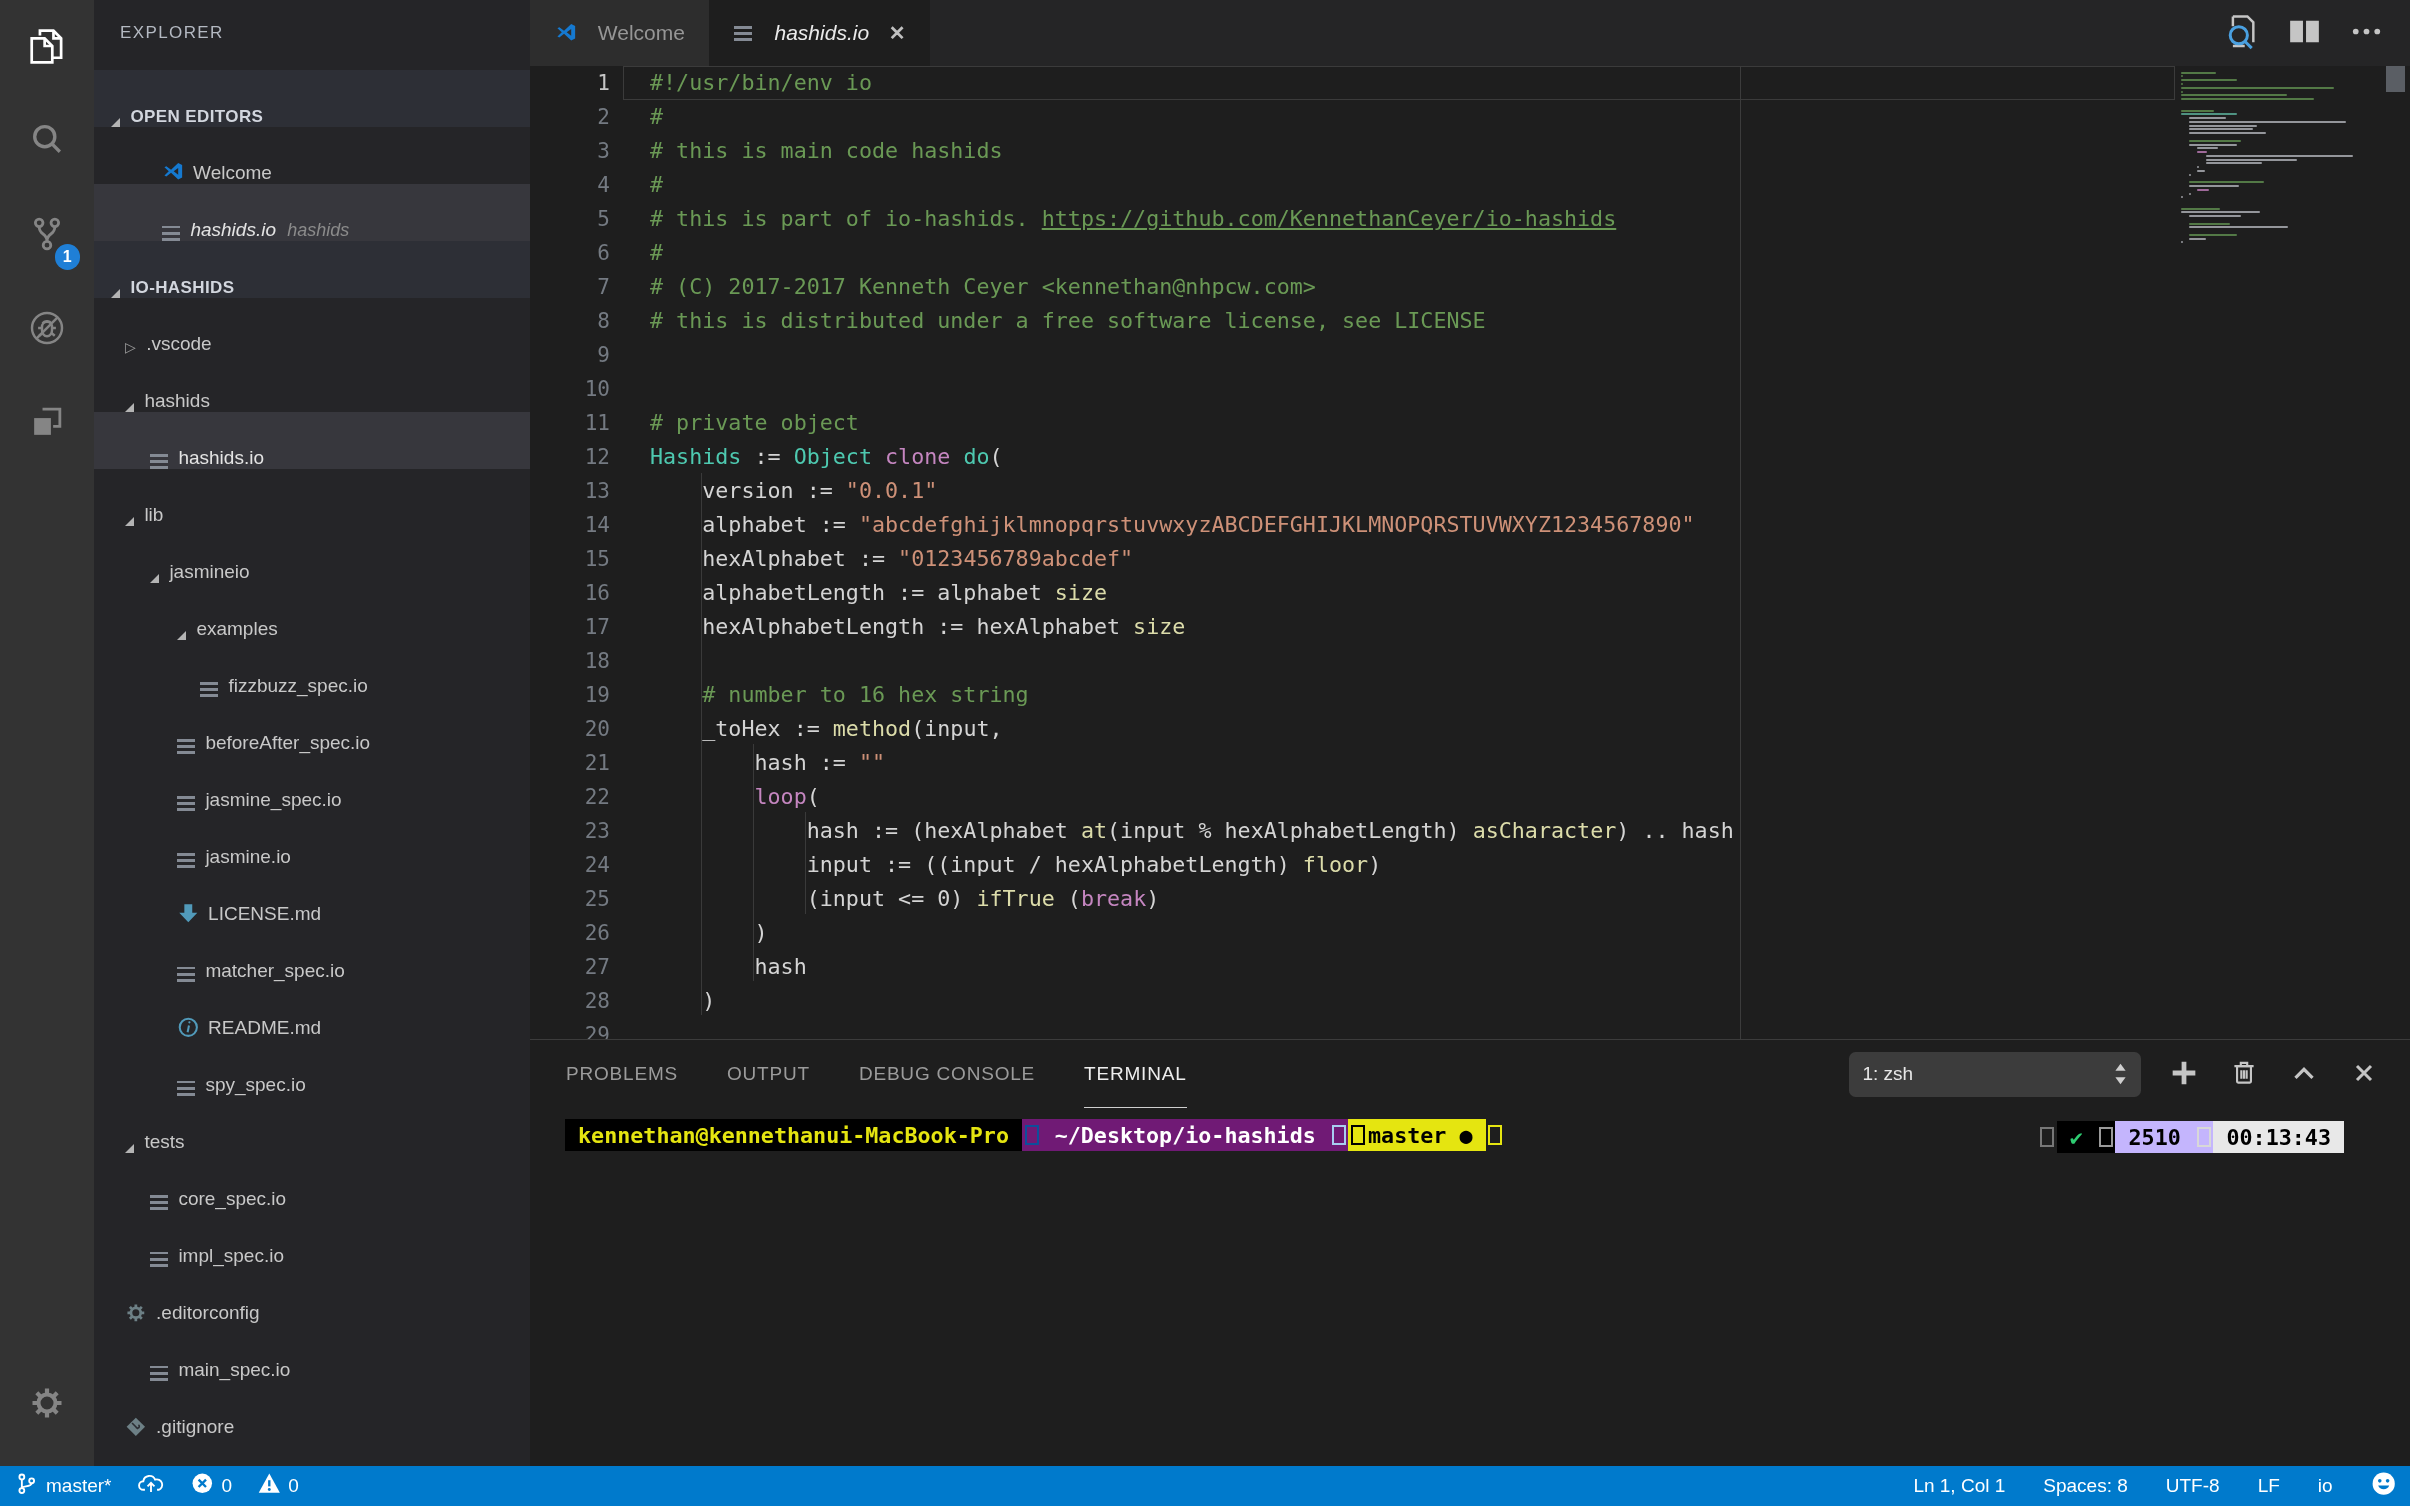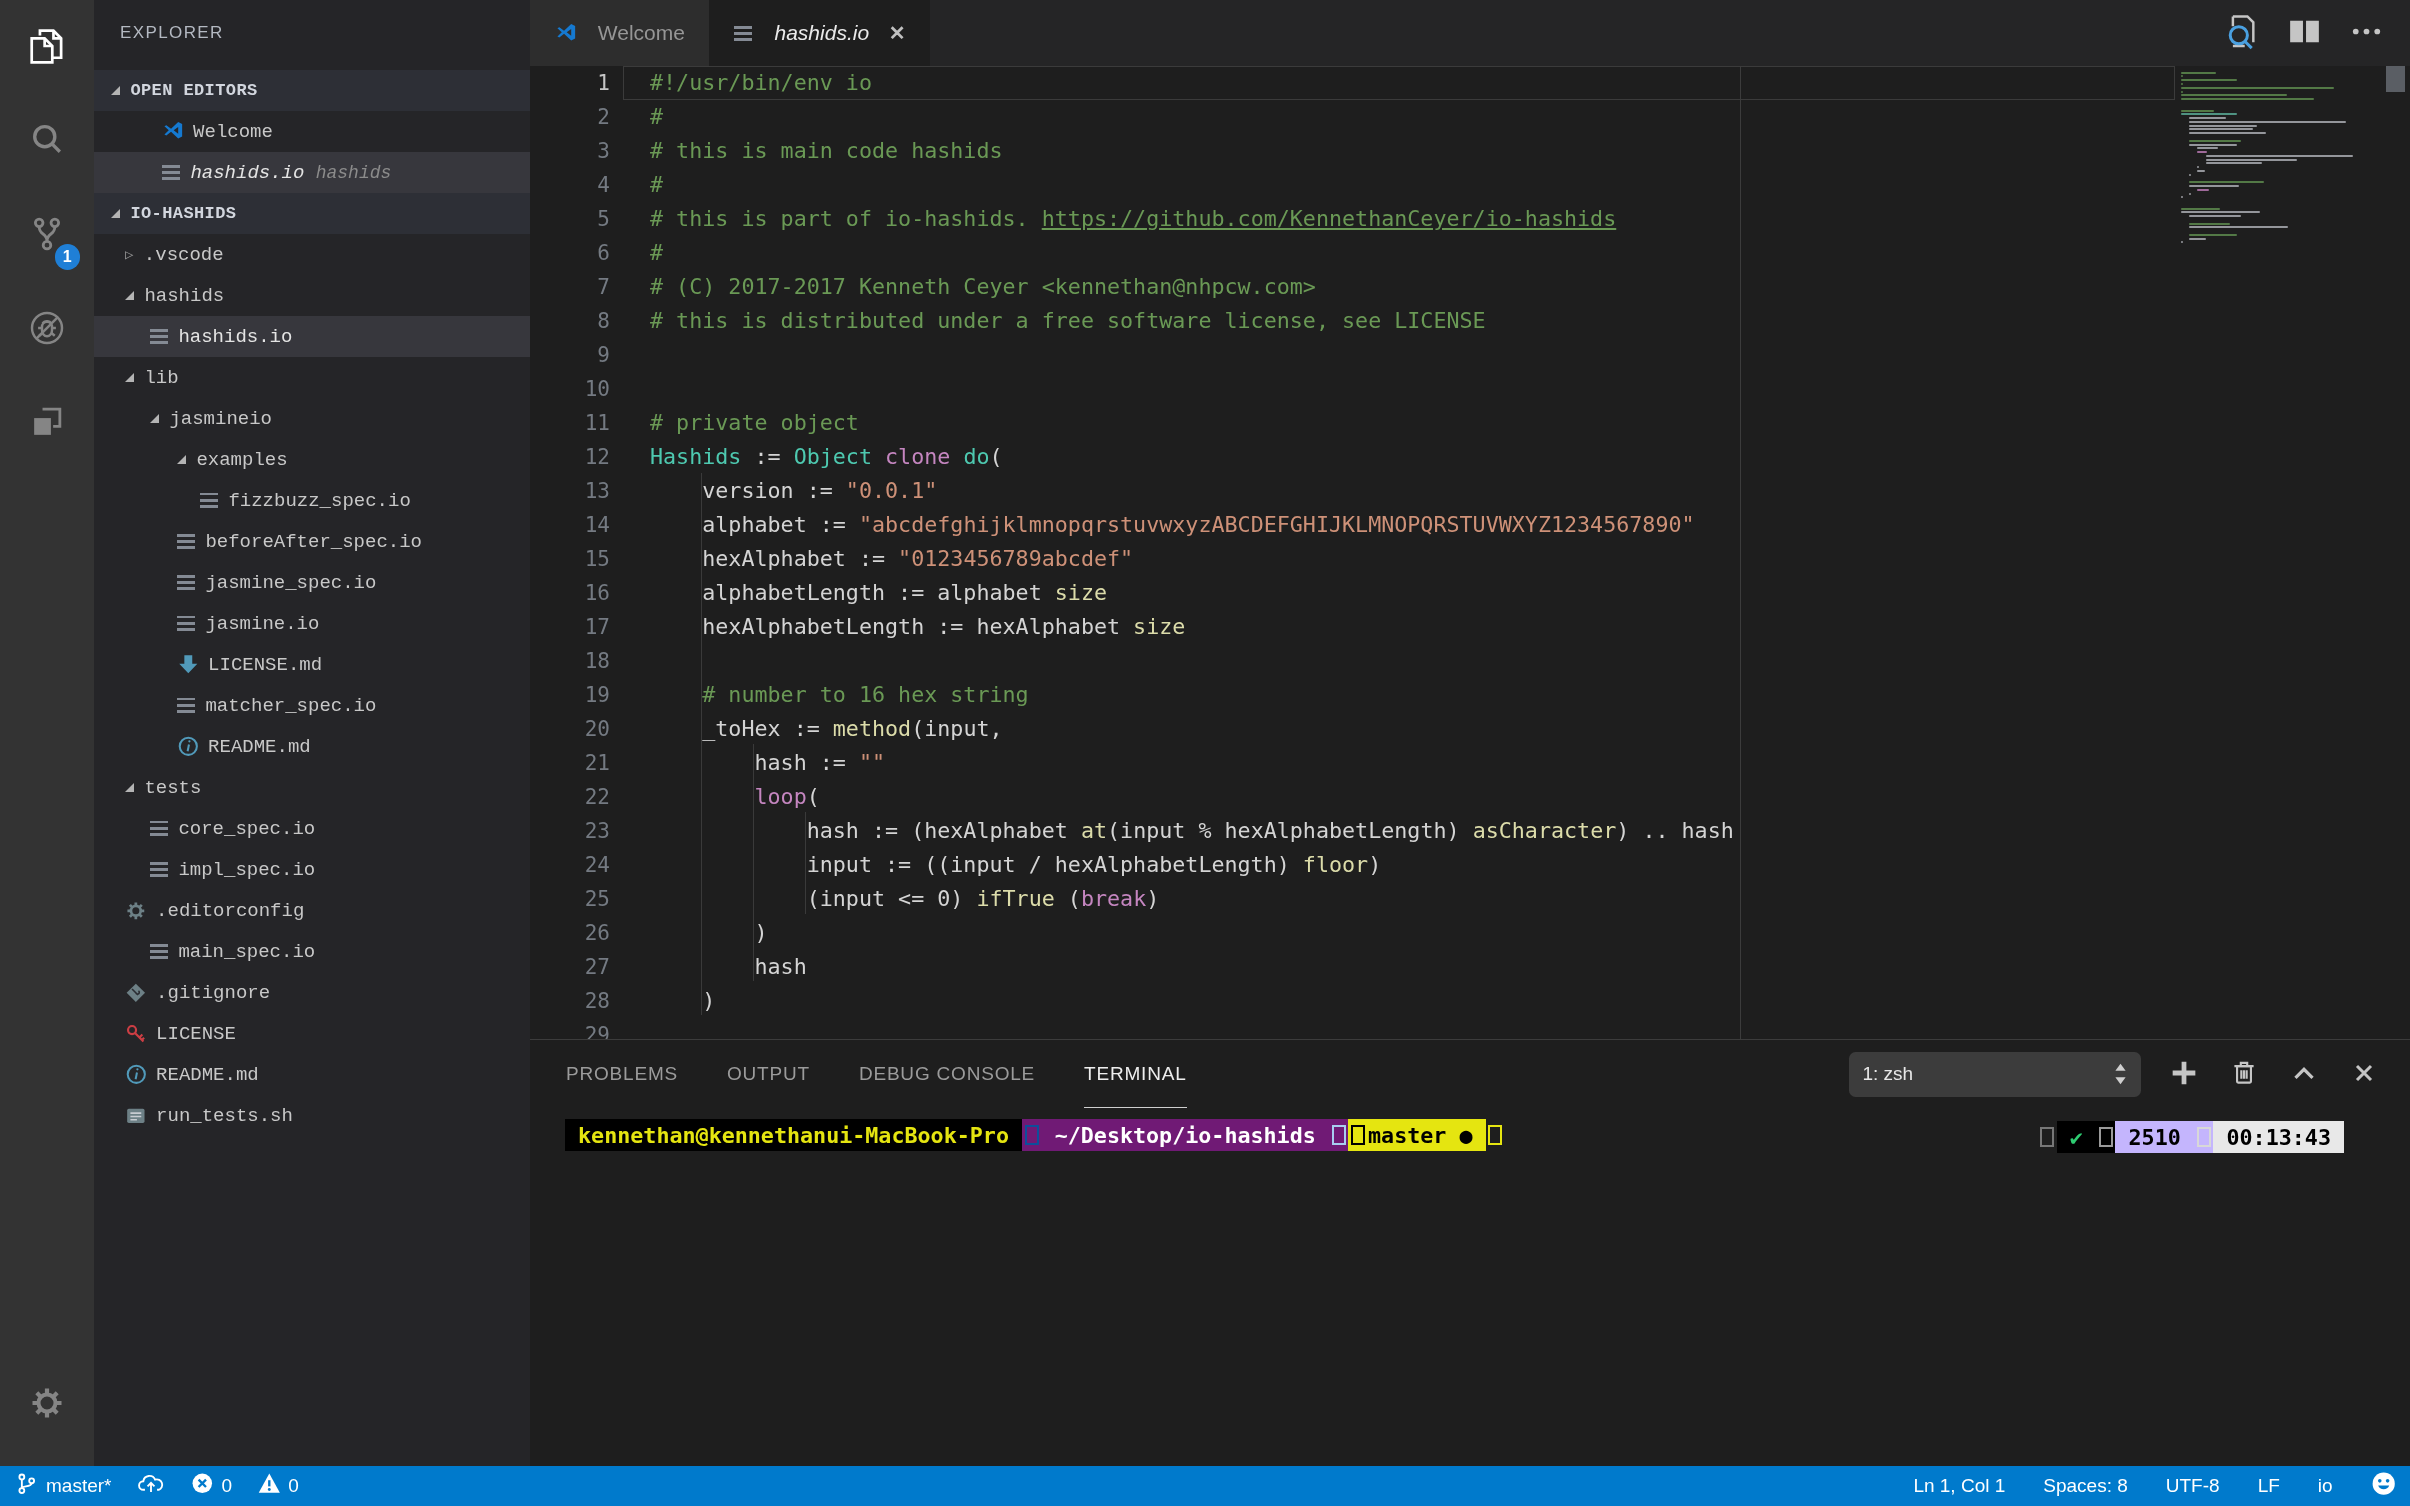--- a/index.html
+++ b/index.html
@@ -17,22 +17,22 @@
   .ab-item.active { color:#ffffff; }
   .ab-badge { position:absolute; right:14px; bottom:12.2px; width:25.4px; height:25.4px;
     border-radius:50%; background:#1f7fd6; color:#fff; font-size:16px; font-weight:bold;
     display:flex; align-items:center; justify-content:center; }
   .ab-spacer { flex:1; }
   
   #sidebar { position:absolute; left:94px; top:0; width:436px; height:1466px;
     background:#252528; color:#cccccc; }
   .sb-title { padding:22.6px 0 0 26px; height:70px; font-size:17px; color:#b4b9c2;
     letter-spacing:1.4px; }
-  .row { height:41px; display:flex; align-items:center; font-size:19px; color:#c8c8c8;
-    white-space:nowrap; cursor:pointer;font-family:Liberation Mono, monospace; }
+  .row { height:57px; display:flex; align-items:flex-end; font-size:19px; color:#c8c8c8;
+    white-space:nowrap; cursor:pointer; }
   .row.sec { background:#2d2f36; font-weight:bold; font-size:17px; color:#d2d6de;
     letter-spacing:0.4px; padding-left:17px; }
   .row.sel { background:#37373d; color:#e4e4e4; }
   .tw-exp { width:0; height:0; border-left:9.4px solid transparent;
     border-bottom:9.4px solid #b4b4b4; margin-right:10.4px; flex:none; }
   .tw-col { font-size:14px; color:#9a9a9a; margin-right:10.4px; flex:none; }
   .ficon { width:18px; height:15px; flex:none; margin-right:10.4px;
     background:repeating-linear-gradient(to bottom,#848a94 0 2.5px, transparent 2.5px 6.2px); }
   .ricon { width:22.6px; height:22.6px; flex:none; margin-right:8.5px; display:flex;
     align-items:center; justify-content:center; }
@@ -219,20 +219,24 @@
       <div class="row" style="padding-left: 83px;">
         <span class="ricon">
           <svg width="22.6" height="22.6" viewBox="0 0 20 20" fill="none" stroke="#519aba" stroke-width="1.8">
             <circle cx="10" cy="10" r="7.6"></circle>
             <path d="M10.6 8.4 L9.4 14.4"></path>
             <circle cx="11" cy="5.6" r="1" fill="#519aba" stroke="none"></circle>
           </svg>
         </span>
         <span class="rlabel">README.md</span>
       </div>
+      <div class="row" style="padding-left: 83px;">
+        <span class="ficon"></span>
+        <span class="rlabel">spy_spec.io</span>
+      </div>
       <div class="row" style="padding-left: 31px;">
         <span class="tw-exp"></span>
         <span class="rlabel">tests</span>
       </div>
       <div class="row" style="padding-left: 56px;">
         <span class="ficon"></span>
         <span class="rlabel">core_spec.io</span>
       </div>
       <div class="row" style="padding-left: 56px;">
         <span class="ficon"></span>

